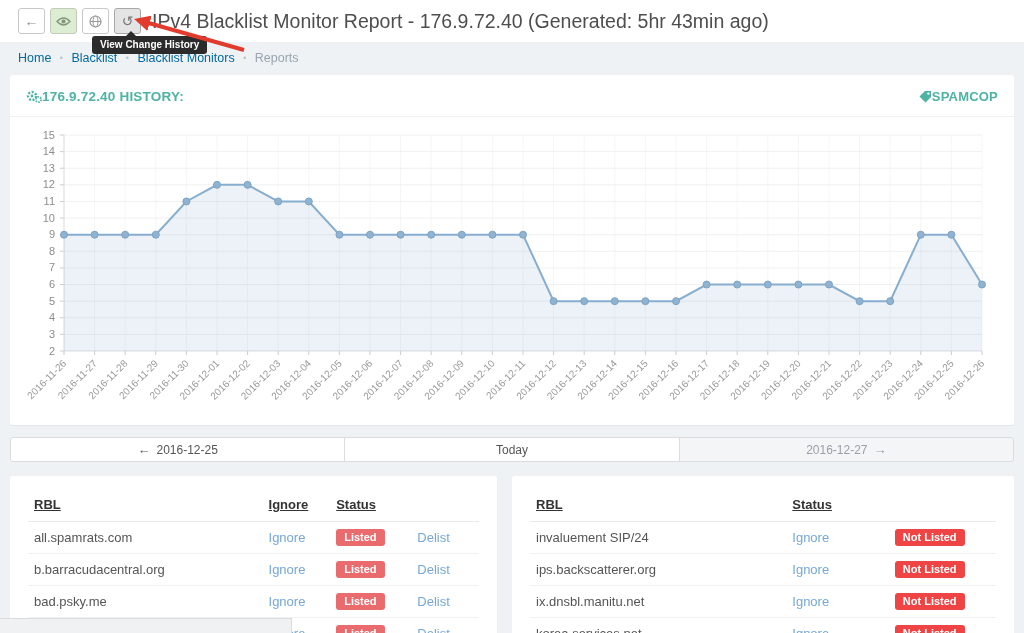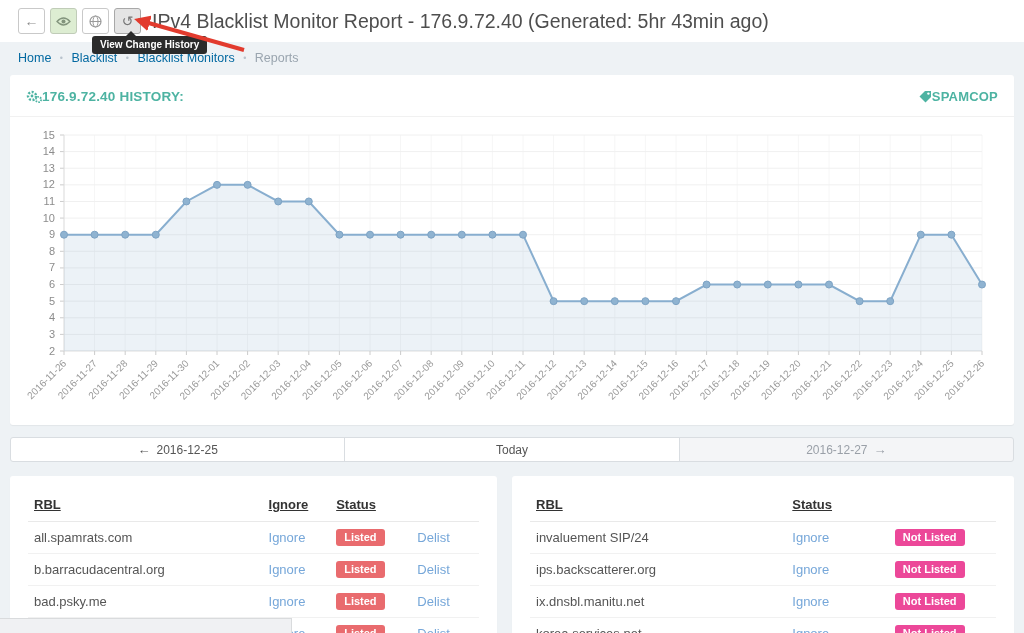--- a/index.html
+++ b/index.html
@@ -140,21 +140,21 @@
   a.link { color: #76a7d9; text-decoration: none; cursor: pointer; }
   .badge {
     display: inline-block;
     padding: 2px 8px 3px;
     font-size: 11px;
     font-weight: bold;
     border-radius: 3px;
     color: #fff;
   }
   .badge.listed { background: #e96b6e; }
-  .badge.notlisted { background: #ec4899; }
+  .badge.notlisted { background: #ef4444; }
 
   
   .status-overlay {
     position: absolute;
     left: 0; bottom: 0;
     width: 292px; height: 15px;
     background: #f0f1f3;
     border-top: 1px solid #d9dbdd;
     border-right: 1px solid #d9dbdd;
     z-index: 30;

